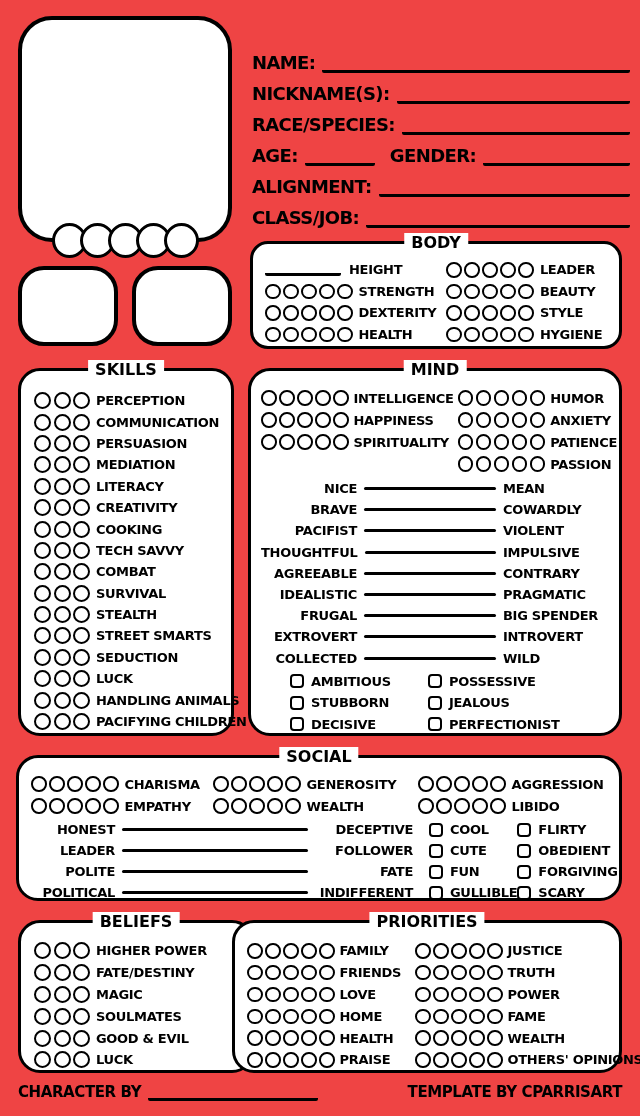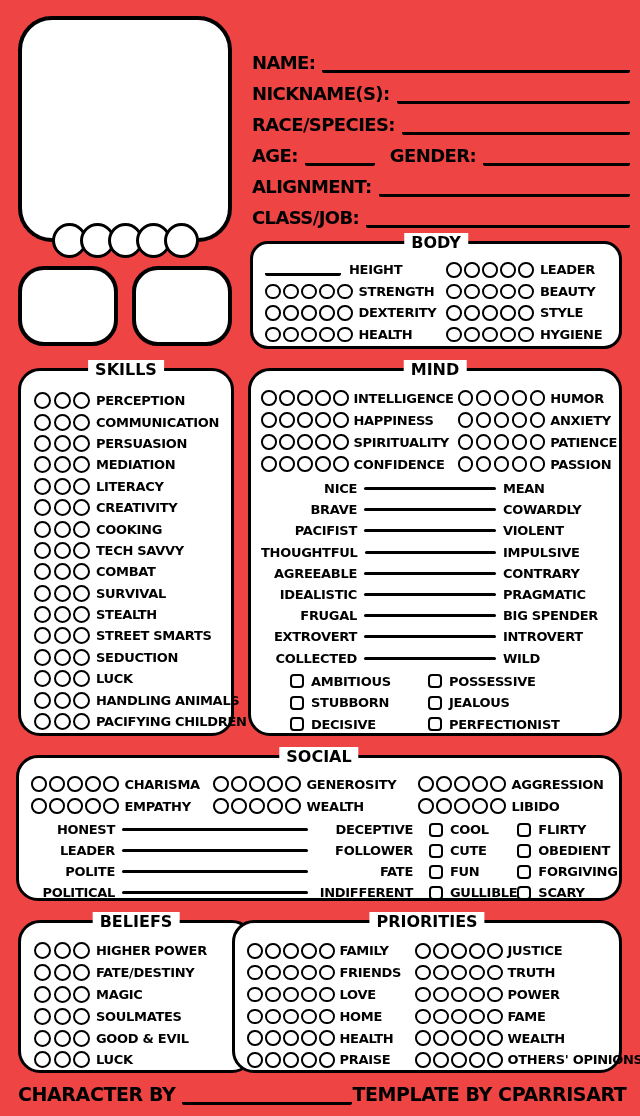--- a/index.html
+++ b/index.html
@@ -72,21 +72,21 @@
   .social-checks .check-item { height:21px; }
   
   .beliefs-box { left:18px; top:920px; width:236px; height:153px; padding:17px 4px 6px 13px; }
   .beliefs-box .rating-row { height:21.8px; }
   .priorities-box { left:232px; top:920px; width:390px; height:153px; padding:17px 6px 6px 12px; }
   .priorities-grid { display:grid; grid-template-columns:168px 1fr; }
   .priorities-grid .rating-row { height:21.8px; gap:5px; }
   
   .footer { position:absolute; left:18px; right:18px; top:1083px; display:flex; align-items:flex-end; justify-content:space-between; }
   .footer-left { display:flex; align-items:flex-end; gap:7px; }
-  .footer-text { font-size:19px; letter-spacing:-0.4px; white-space:nowrap; }
+  .footer-text { font-size:15px; letter-spacing:-0.4px; white-space:nowrap; }
   .char-line { width:170px; border-bottom:3.5px solid #000; height:14px; border-radius:2px; }
 </style>
 </head>
 <body>
 
 <div class="sheet">
 
   <div class="portrait"></div>
   <div class="portrait-circles">
     <span class="pcircle"></span>
@@ -401,30 +401,20 @@
             <span class="circles">
               <span class="circle"></span>
               <span class="circle"></span>
               <span class="circle"></span>
               <span class="circle"></span>
               <span class="circle"></span>
             </span>
             <span class="lbl">SPIRITUALITY</span>
           </div>
 
-          <div class="rating-row">
-            <span class="circles">
-              <span class="circle"></span>
-              <span class="circle"></span>
-              <span class="circle"></span>
-              <span class="circle"></span>
-              <span class="circle"></span>
-            </span>
-            <span class="lbl">CONFIDENCE</span>
-          </div>
         </div>
       <div>
 
           <div class="rating-row">
             <span class="circles">
               <span class="circle"></span>
               <span class="circle"></span>
               <span class="circle"></span>
               <span class="circle"></span>
               <span class="circle"></span>

